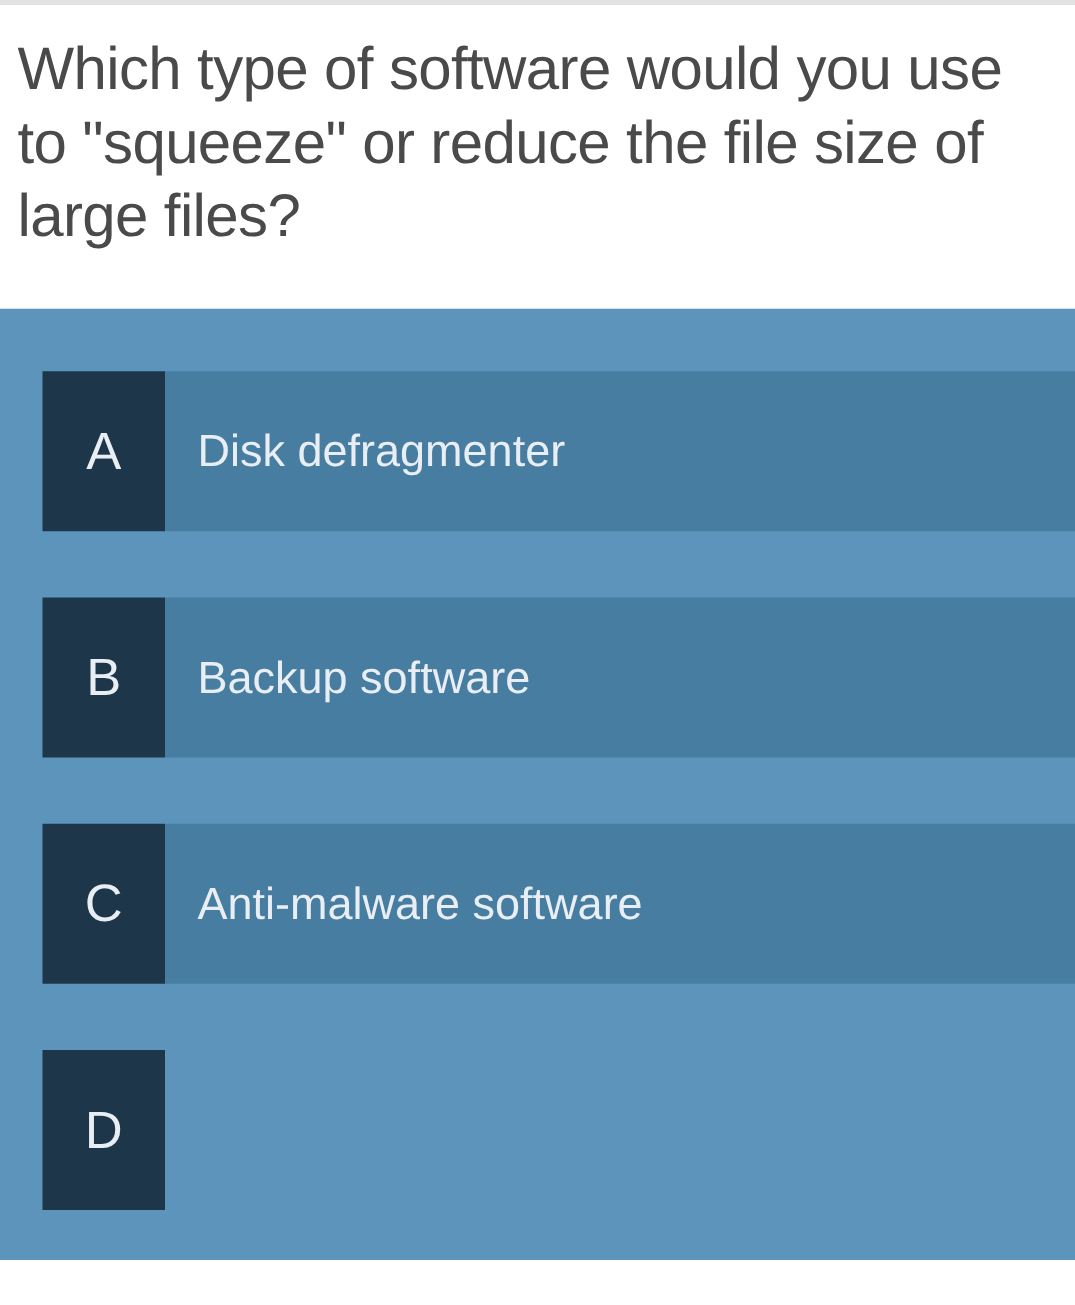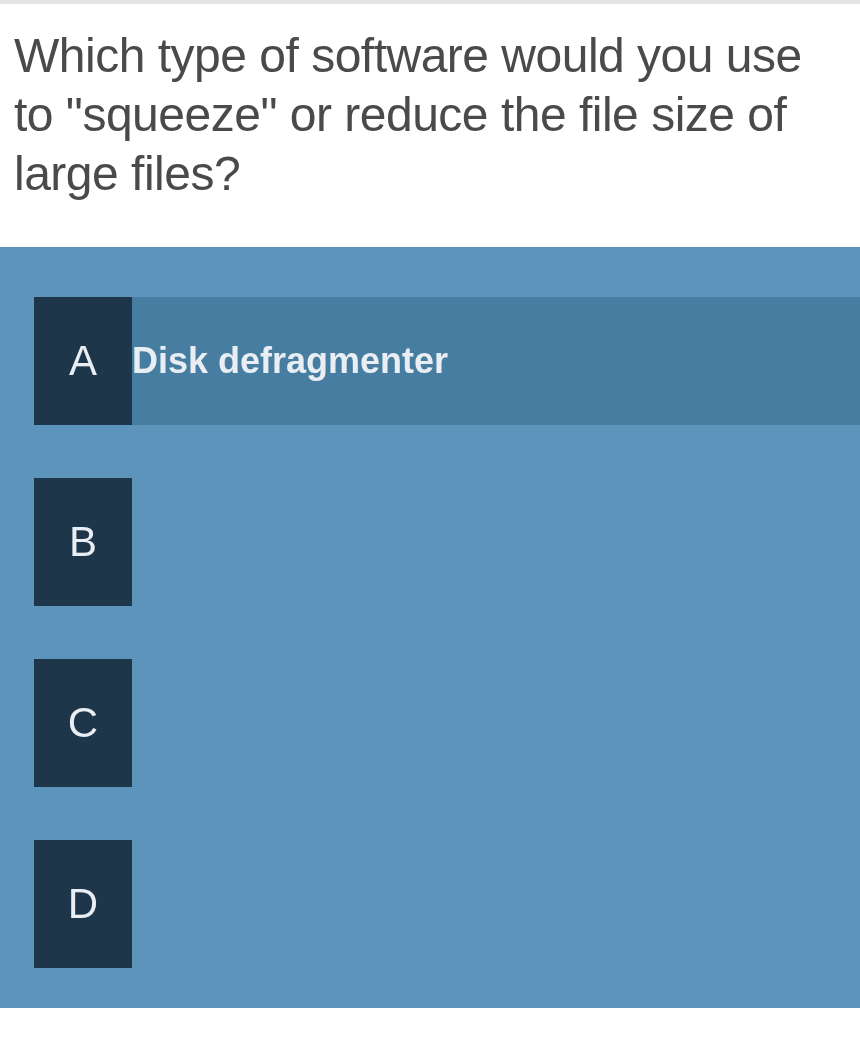--- a/index.html
+++ b/index.html
@@ -46,40 +46,43 @@
       justify-content: center;
       font-size: 42px;
       font-weight: 300;
     }
     .answer .label {
       flex: 1;
       background: #477da0;
       color: #e8eef3;
       display: flex;
       align-items: center;
+      padding-left: 26px;
       font-size: 36px;
-      font-weight: 700;
+      font-weight: 400;
     }
   </style>
 </head>
 <body>
 
 <div class="topbar"></div>
 
 <div class="question-area">
   <div class="question-text">Which type of software would you use to "squeeze" or reduce the file size of large files?</div>
 </div>
 
 <div class="answers-area">
   <div class="answer">
     <div class="letter">A</div>
     <div class="label">Disk defragmenter</div>
   </div>
   <div class="answer">
     <div class="letter">B</div>
+    <div class="label">Backup software</div>
   </div>
   <div class="answer">
     <div class="letter">C</div>
+    <div class="label">Anti-malware software</div>
   </div>
   <div class="answer">
     <div class="letter">D</div>
   </div>
 </div>
 
 </body></html>

